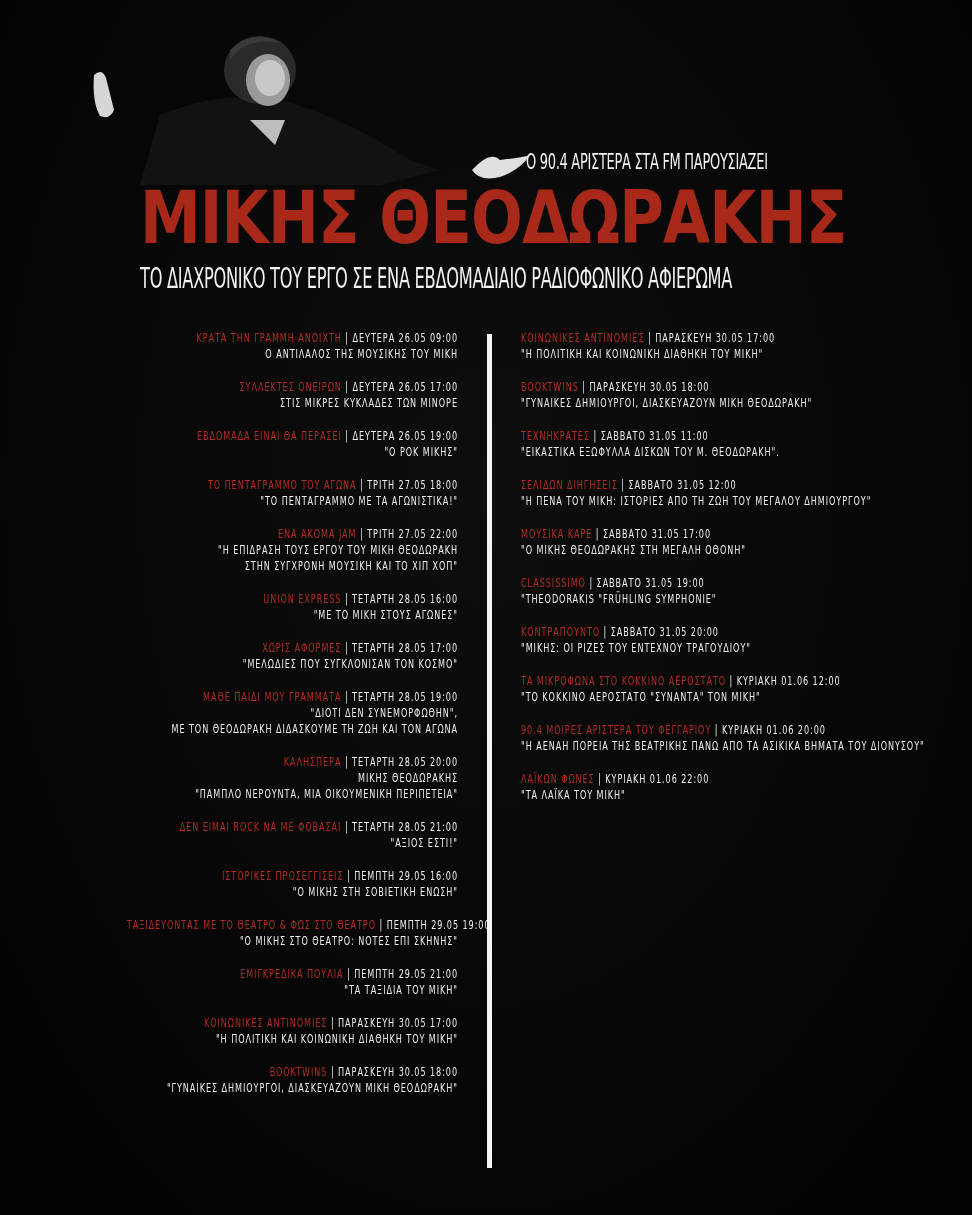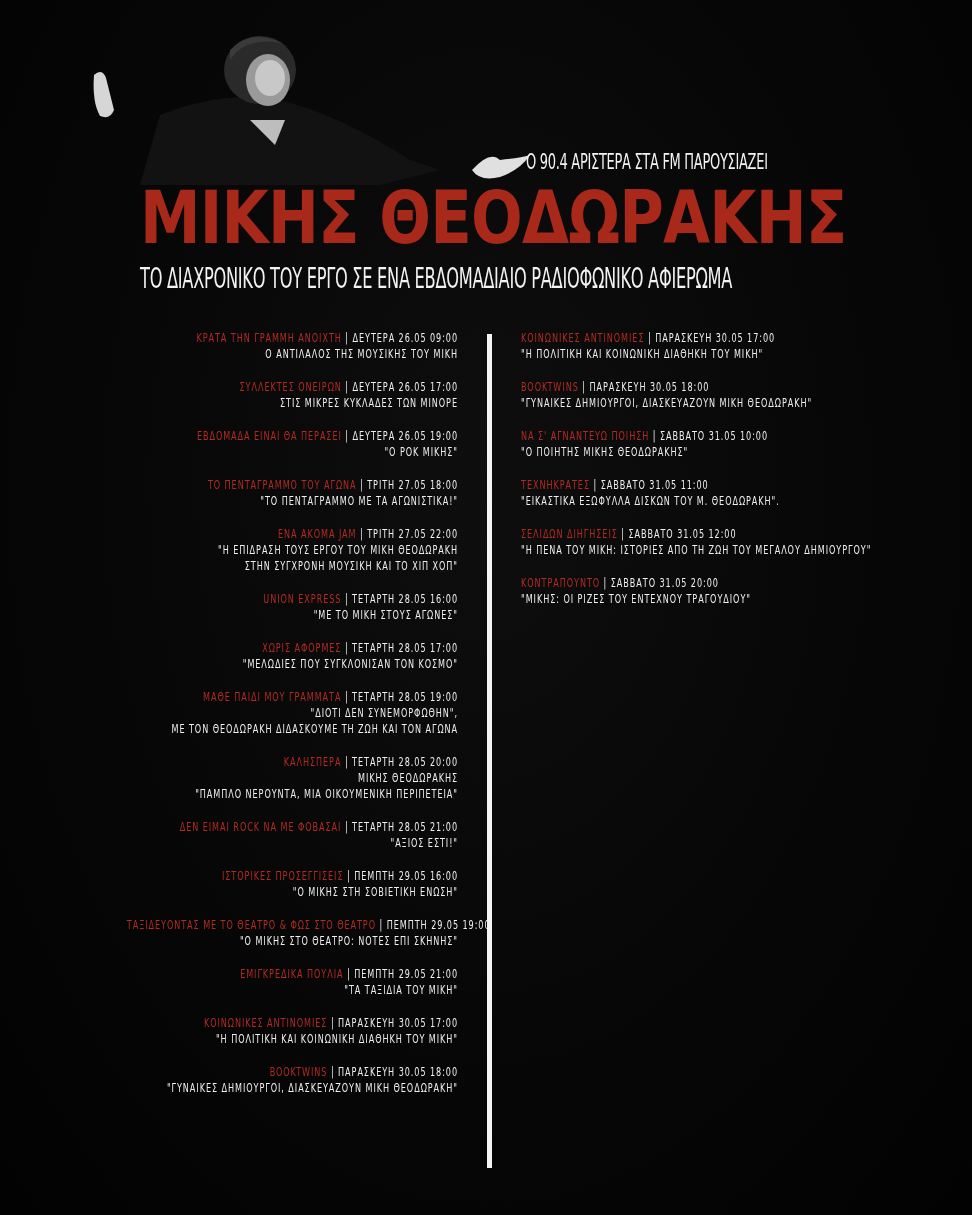--- a/index.html
+++ b/index.html
@@ -158,29 +158,45 @@
   <div class="col col-right" id="col-right">
       <div class="entry">
         <div class="line" style="display: block; transform: scaleX(0.72);"><span class="show">ΚΟΙΝΩΝΙΚΕΣ ΑΝΤΙΝΟΜΙΕΣ</span><span class="sep"> | </span><span class="when">ΠΑΡΑΣΚΕΥΗ 30.05 17:00</span></div>
         <div class="line" style="display: block; transform: scaleX(0.72);">"Η ΠΟΛΙΤΙΚΗ ΚΑΙ ΚΟΙΝΩΝΙΚΗ ΔΙΑΘΗΚΗ ΤΟΥ ΜΙΚΗ"</div>
       </div>
       <div class="entry">
         <div class="line" style="display: block; transform: scaleX(0.72);"><span class="show">BOOKTWINS</span><span class="sep"> | </span><span class="when">ΠΑΡΑΣΚΕΥΗ 30.05 18:00</span></div>
         <div class="line" style="display: block; transform: scaleX(0.72);">"ΓΥΝΑΙΚΕΣ ΔΗΜΙΟΥΡΓΟΙ, ΔΙΑΣΚΕΥΑΖΟΥΝ ΜΙΚΗ ΘΕΟΔΩΡΑΚΗ"</div>
       </div>
       <div class="entry">
-        <div class="line" style="display: block; transform: scaleX(0.72);"><span class="show">ΝΑ Σ' ΑΓΝΑΝΤΕΥΩ ΠΟΙΗΣΗ</span><span class="sep"> | </span><span class="when">ΣΑΒΒΑΤΟ 31.05 10:00</span></div>
-        <div class="line" style="display: block; transform: scaleX(0.72);">"Ο ΠΟΙΗΤΗΣ ΜΙΚΗΣ ΘΕΟΔΩΡΑΚΗΣ"</div>
-      </div>
-      <div class="entry">
         <div class="line" style="display: block; transform: scaleX(0.72);"><span class="show">ΤΕΧΝΗΚΡΑΤΕΣ</span><span class="sep"> | </span><span class="when">ΣΑΒΒΑΤΟ 31.05 11:00</span></div>
         <div class="line" style="display: block; transform: scaleX(0.72);">"ΕΙΚΑΣΤΙΚΑ ΕΞΩΦΥΛΛΑ ΔΙΣΚΩΝ ΤΟΥ Μ. ΘΕΟΔΩΡΑΚΗ".</div>
       </div>
       <div class="entry">
         <div class="line" style="display: block; transform: scaleX(0.72);"><span class="show">ΣΕΛΙΔΩΝ ΔΙΗΓΗΣΕΙΣ</span><span class="sep"> | </span><span class="when">ΣΑΒΒΑΤΟ 31.05 12:00</span></div>
         <div class="line" style="display: block; transform: scaleX(0.72);">"Η ΠΕΝΑ ΤΟΥ ΜΙΚΗ: ΙΣΤΟΡΙΕΣ ΑΠΟ ΤΗ ΖΩΗ ΤΟΥ ΜΕΓΑΛΟΥ ΔΗΜΙΟΥΡΓΟΥ"</div>
       </div>
       <div class="entry">
+        <div class="line" style="display: block; transform: scaleX(0.72);"><span class="show">ΜΟΥΣΙΚΑ ΚΑΡΕ</span><span class="sep"> | </span><span class="when">ΣΑΒΒΑΤΟ 31.05  17:00</span></div>
+        <div class="line" style="display: block; transform: scaleX(0.72);">"Ο ΜΙΚΗΣ ΘΕΟΔΩΡΑΚΗΣ ΣΤΗ ΜΕΓΑΛΗ ΟΘΟΝΗ"</div>
+      </div>
+      <div class="entry">
+        <div class="line" style="display: block; transform: scaleX(0.72);"><span class="show">CLASSISSIMO</span><span class="sep"> | </span><span class="when">ΣΑΒΒΑΤΟ 31.05  19:00</span></div>
+        <div class="line" style="display: block; transform: scaleX(0.72);">"THEODORAKIS "FRÜHLING SYMPHONIE"</div>
+      </div>
+      <div class="entry">
         <div class="line" style="display: block; transform: scaleX(0.72);"><span class="show">ΚΟΝΤΡΑΠΟΥΝΤΟ</span><span class="sep"> | </span><span class="when">ΣΑΒΒΑΤΟ 31.05  20:00</span></div>
         <div class="line" style="display: block; transform: scaleX(0.72);">"ΜΙΚΗΣ: ΟΙ ΡΙΖΕΣ ΤΟΥ ΕΝΤΕΧΝΟΥ ΤΡΑΓΟΥΔΙΟΥ"</div>
       </div>
+      <div class="entry">
+        <div class="line" style="display: block; transform: scaleX(0.72);"><span class="show">ΤΑ ΜΙΚΡΟΦΩΝΑ ΣΤΟ ΚΟΚΚΙΝΟ ΑΕΡΟΣΤΑΤΟ</span><span class="sep"> | </span><span class="when">ΚΥΡΙΑΚΗ 01.06 12:00</span></div>
+        <div class="line" style="display: block; transform: scaleX(0.72);">"ΤΟ ΚΟΚΚΙΝΟ ΑΕΡΟΣΤΑΤΟ "ΣΥΝΑΝΤΑ" ΤΟΝ ΜΙΚΗ"</div>
+      </div>
+      <div class="entry">
+        <div class="line" style="display: block; transform: scaleX(0.72);"><span class="show">90.4 ΜΟΙΡΕΣ ΑΡΙΣΤΕΡΑ ΤΟΥ ΦΕΓΓΑΡΙΟΥ</span><span class="sep"> | </span><span class="when">ΚΥΡΙΑΚΗ 01.06 20:00</span></div>
+        <div class="line" style="display: block; transform: scaleX(0.72);">"Η ΑΕΝΑΗ ΠΟΡΕΙΑ ΤΗΣ ΒΕΑΤΡΙΚΗΣ ΠΑΝΩ ΑΠΟ ΤΑ ΑΣΙΚΙΚΑ ΒΗΜΑΤΑ ΤΟΥ ΔΙΟΝΥΣΟΥ"</div>
+      </div>
+      <div class="entry">
+        <div class="line" style="display: block; transform: scaleX(0.72);"><span class="show">ΛΑΪΚΩΝ ΦΩΝΕΣ</span><span class="sep"> | </span><span class="when">ΚΥΡΙΑΚΗ 01.06  22:00</span></div>
+        <div class="line" style="display: block; transform: scaleX(0.72);">"ΤΑ ΛΑΪΚΑ ΤΟΥ ΜΙΚΗ"</div>
+      </div>
     </div>
 </div>
 
 </body></html>

